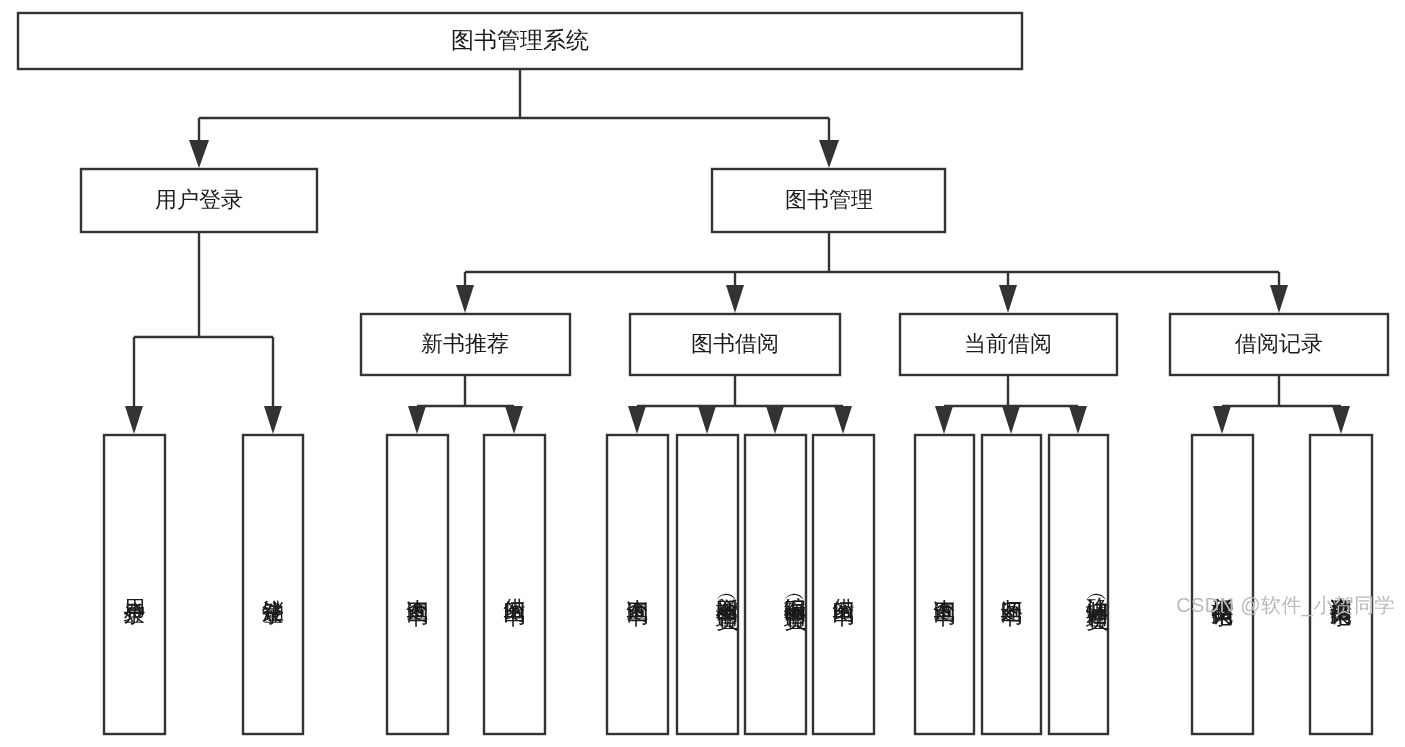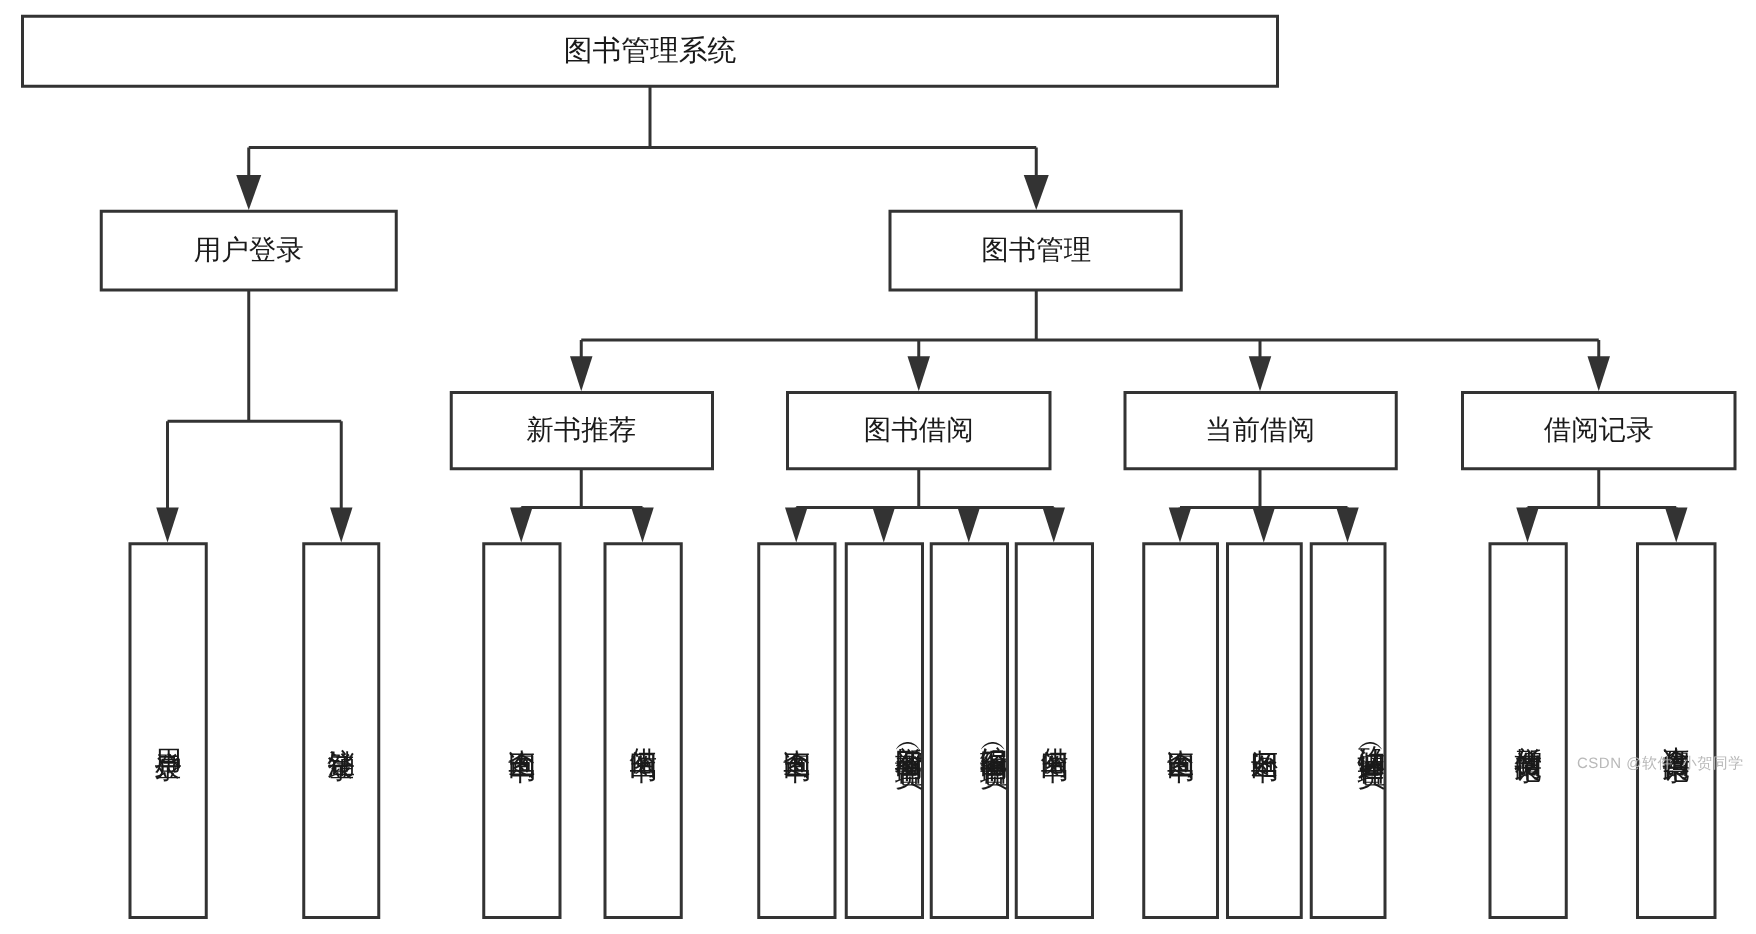--- a/index.html
+++ b/index.html
@@ -52,21 +52,21 @@
   .label-h {
     font-size: 22px;
   }
   .label-root {
     font-size: 23px;
   }
   .watermark {
     position: absolute;
     right: 10px;
     bottom: 5px;
-    font-size: 12px;
+    font-size: 20px;
     color: #b9b9b9;
     font-family: "Liberation Sans", "DejaVu Sans", sans-serif;
     letter-spacing: 0.4px;
     white-space: nowrap;
     user-select: none;
   }
   
   .vlabel {
     position: absolute;
     writing-mode: vertical-rl;

